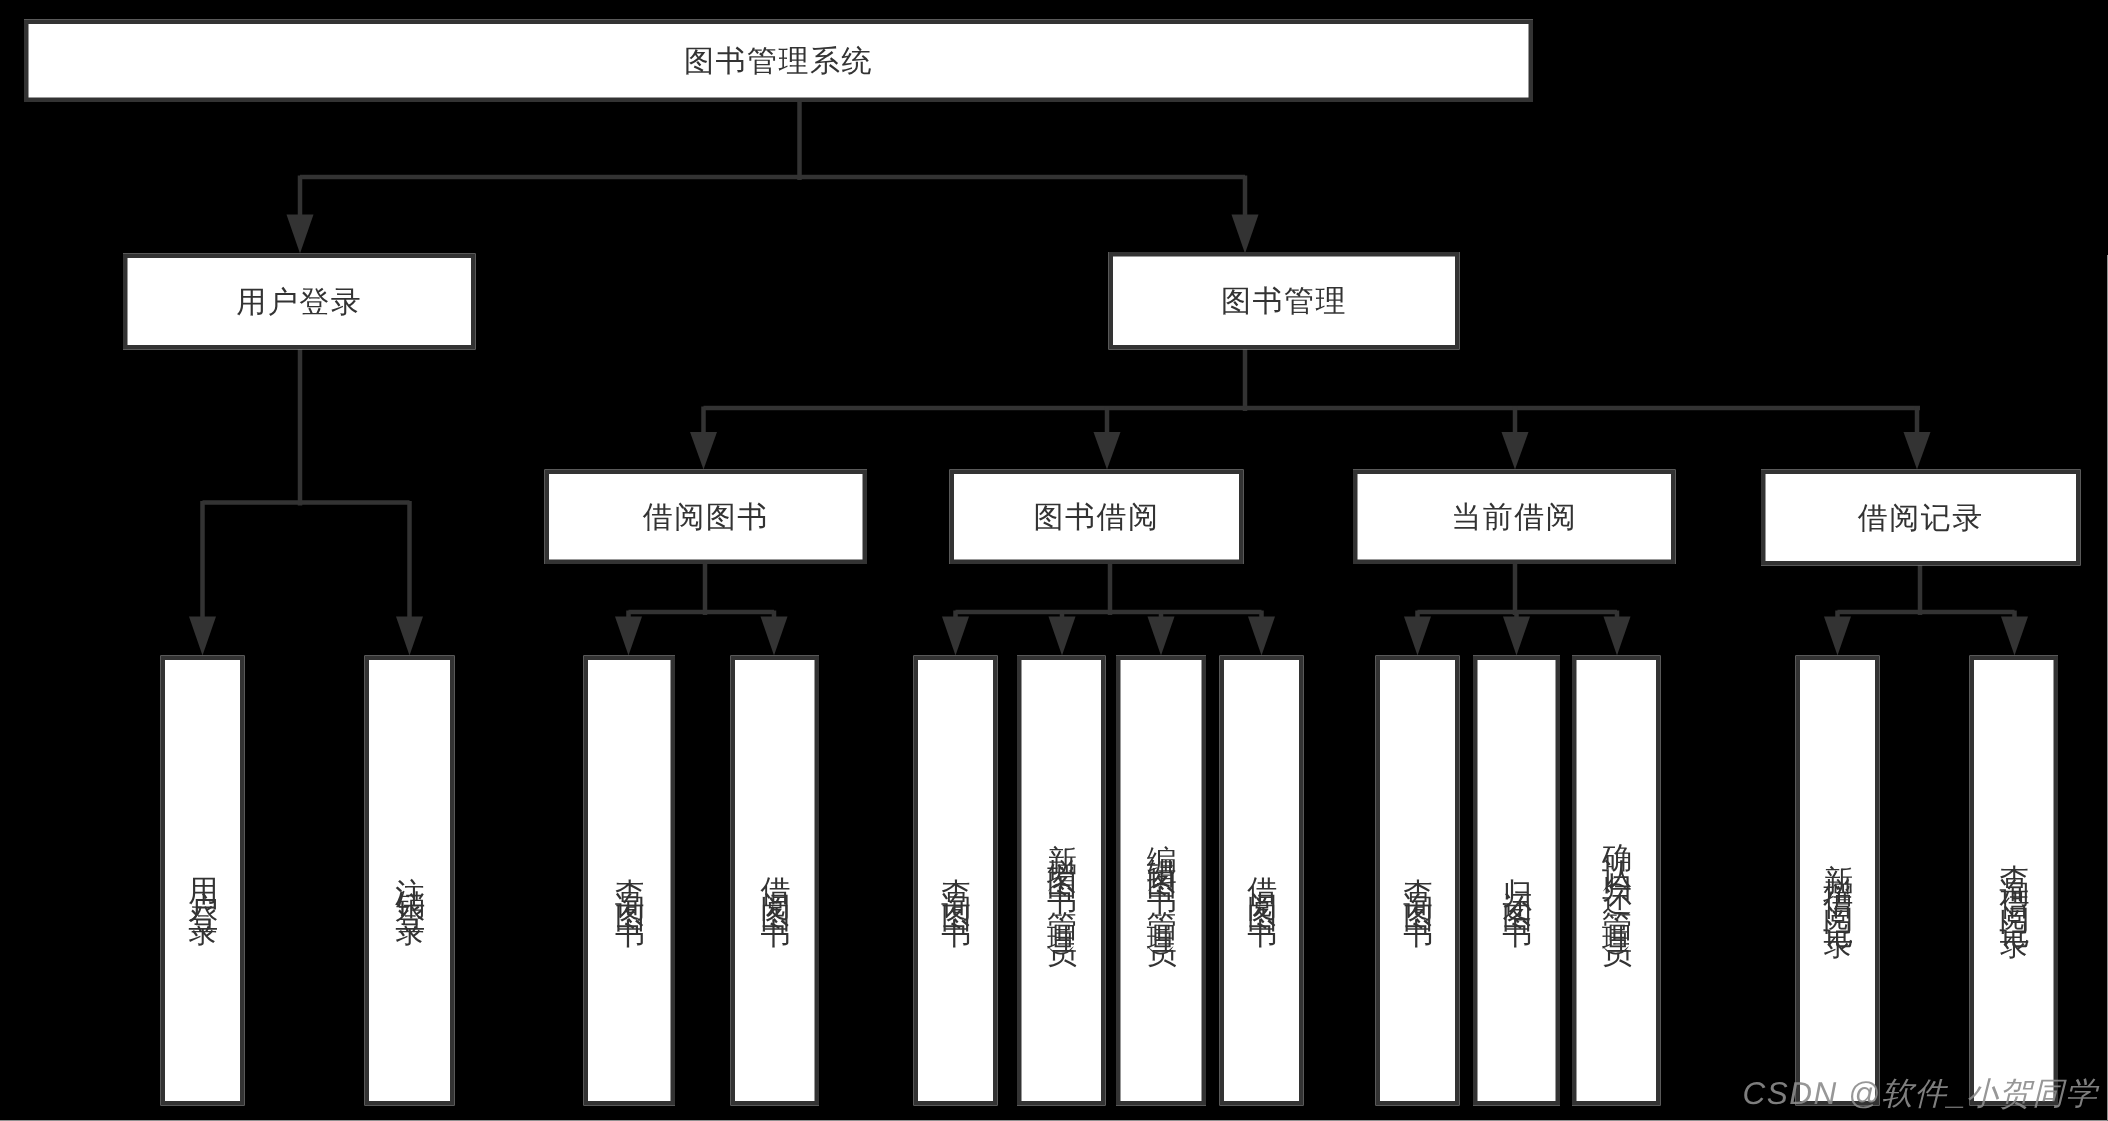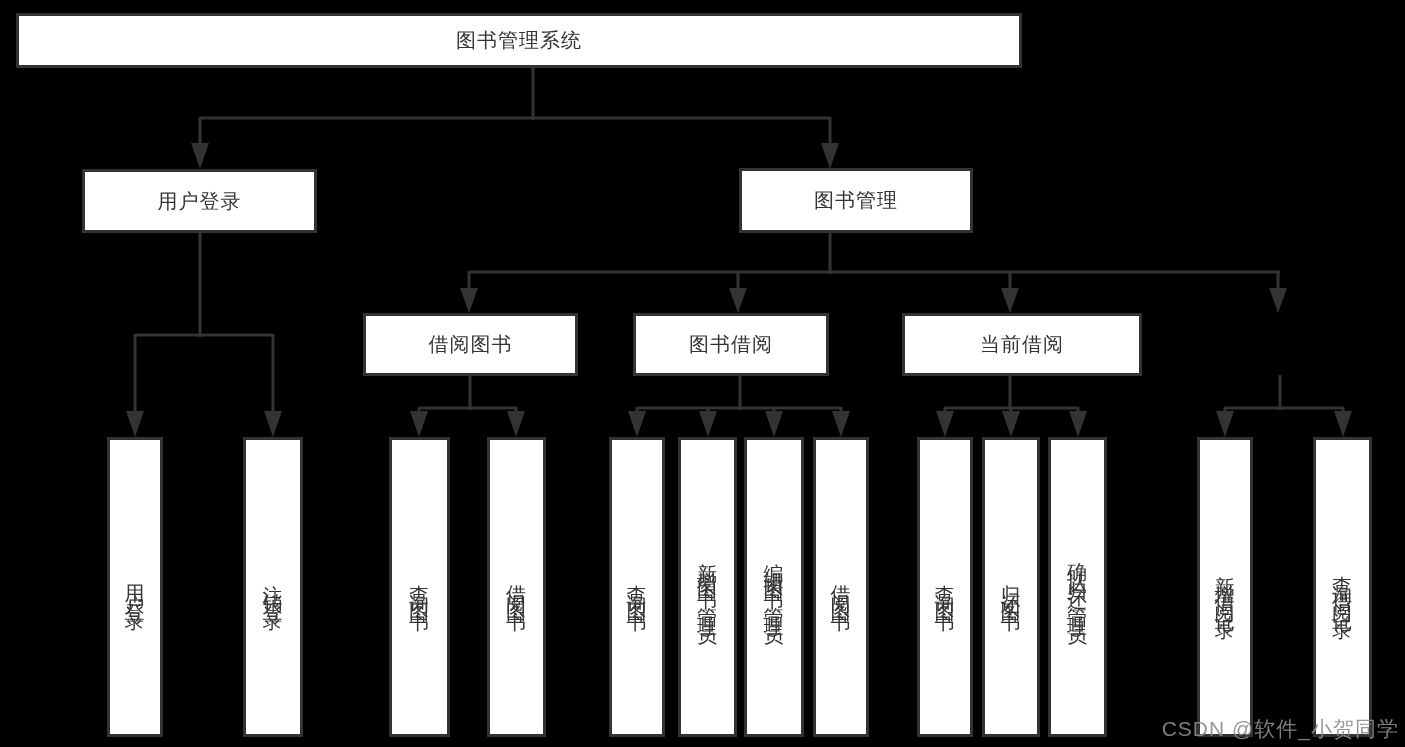--- a/index.html
+++ b/index.html
@@ -50,20 +50,21 @@
   }
   .watermark {
     position: absolute;
     right: 6px;
     bottom: 4px;
     font-size: 21px;
     color: rgba(140,140,140,0.9);
     letter-spacing: 1px;
     z-index: 3;
     white-space: nowrap;
+    font-style: italic;
   }
 </style>
 </head>
 <body>
 
 <div id="canvas">
 
   <svg id="wires" viewBox="0 0 1405 747" xmlns="http://www.w3.org/2000/svg">
     <g stroke="#333333" stroke-width="3" fill="none">
 
@@ -130,21 +131,22 @@
     </g>
   </svg>
 
   <div class="node" style="left:16px; top:13px; width:1006px; height:55px;">图书管理系统</div>
 
   <div class="node" style="left:82px; top:169px; width:235px; height:64px;">用户登录</div>
   <div class="node" style="left:713px; top:168px; width:234px; height:65px;margin-left:26px;">图书管理</div>
 
   <div class="node" style="left:363px; top:313px; width:215px; height:63px;">借阅图书</div>
   <div class="node" style="left:633px; top:313px; width:196px; height:63px;">图书借阅</div>
-  <div class="node" style="left:902px; top:313px; width:240px; height:63px;">当前借阅</div>
+  <div class="node" style="left:902px; top:313px; width:215px; height:63px;">当前借阅</div>
+  <div class="node" style="left:1174px; top:313px; width:213px; height:64px;">借阅记录</div>
 
   <div class="vnode" style="left:107px; top:437px; width:56px; height:300px;">
     <span>用户登录</span>
   </div>
   <div class="vnode" style="left:243px; top:437px; width:60px; height:300px;">
     <span>注销登录</span>
   </div>
 
   <div class="vnode" style="left:389px; top:437px; width:61px; height:300px;">
     <span>查询图书</span>

